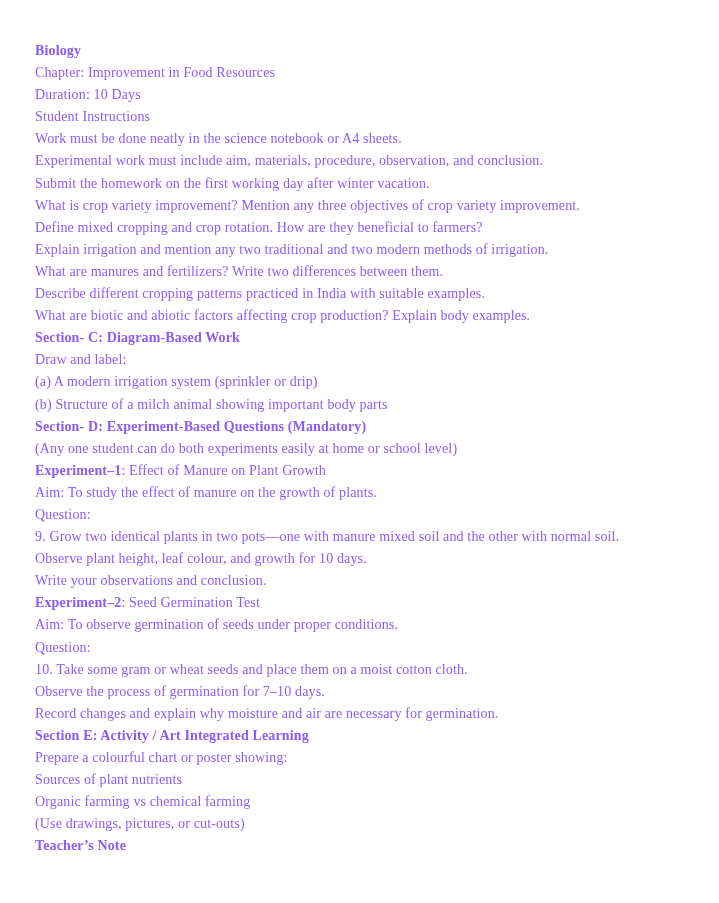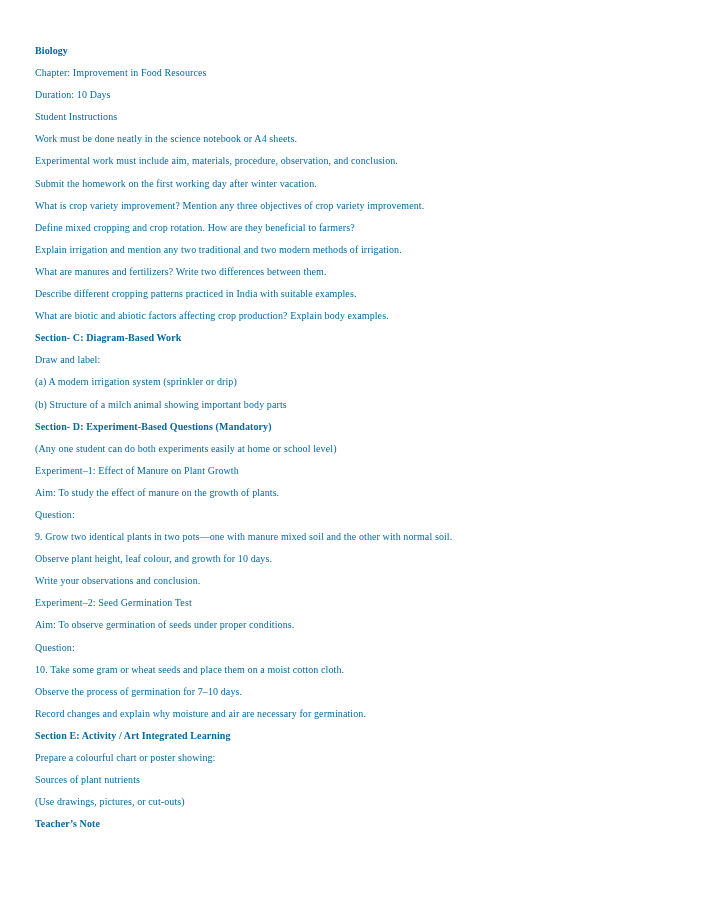--- a/index.html
+++ b/index.html
@@ -21,32 +21,32 @@
     overflow: hidden;
     box-sizing: border-box;
   }
   #doc-body {
     position: absolute;
     left: 35px;
     top: 40px;
     width: 672px;
   }
   .line {
-    font-size: 10px;
+    font-size: 14px;
     line-height: 22.1px;
     white-space: nowrap;
     letter-spacing: 0.01em;
-    color: #0369a1;
+    color: #8b5cf6;
   }
   .line.bold {
     font-weight: bold;
   }
   
   .run-bold {
-    font-weight: normal;
+    font-weight: bold;
   }
   .run-normal {
     font-weight: normal;
   }
 </style>
 </head>
 <body>
 
 <div id="page">
   <div id="doc-body">
@@ -77,16 +77,17 @@
       <div class="line">Write your observations and conclusion.</div>
       <div class="line"><span class="run-bold">Experiment–2</span><span class="run-normal">: Seed Germination Test</span></div>
       <div class="line">Aim: To observe germination of seeds under proper conditions.</div>
       <div class="line">Question:</div>
       <div class="line">10. Take some gram or wheat seeds and place them on a moist cotton cloth.</div>
       <div class="line">Observe the process of germination for 7–10 days.</div>
       <div class="line">Record changes and explain why moisture and air are necessary for germination.</div>
       <div class="line bold">Section E: Activity / Art Integrated Learning</div>
       <div class="line">Prepare a colourful chart or poster showing:</div>
       <div class="line">Sources of plant nutrients</div>
+      <div class="line">Organic farming vs chemical farming</div>
       <div class="line">(Use drawings, pictures, or cut-outs)</div>
       <div class="line bold">Teacher’s Note</div>
     </div>
 </div>
 
 </body></html>

